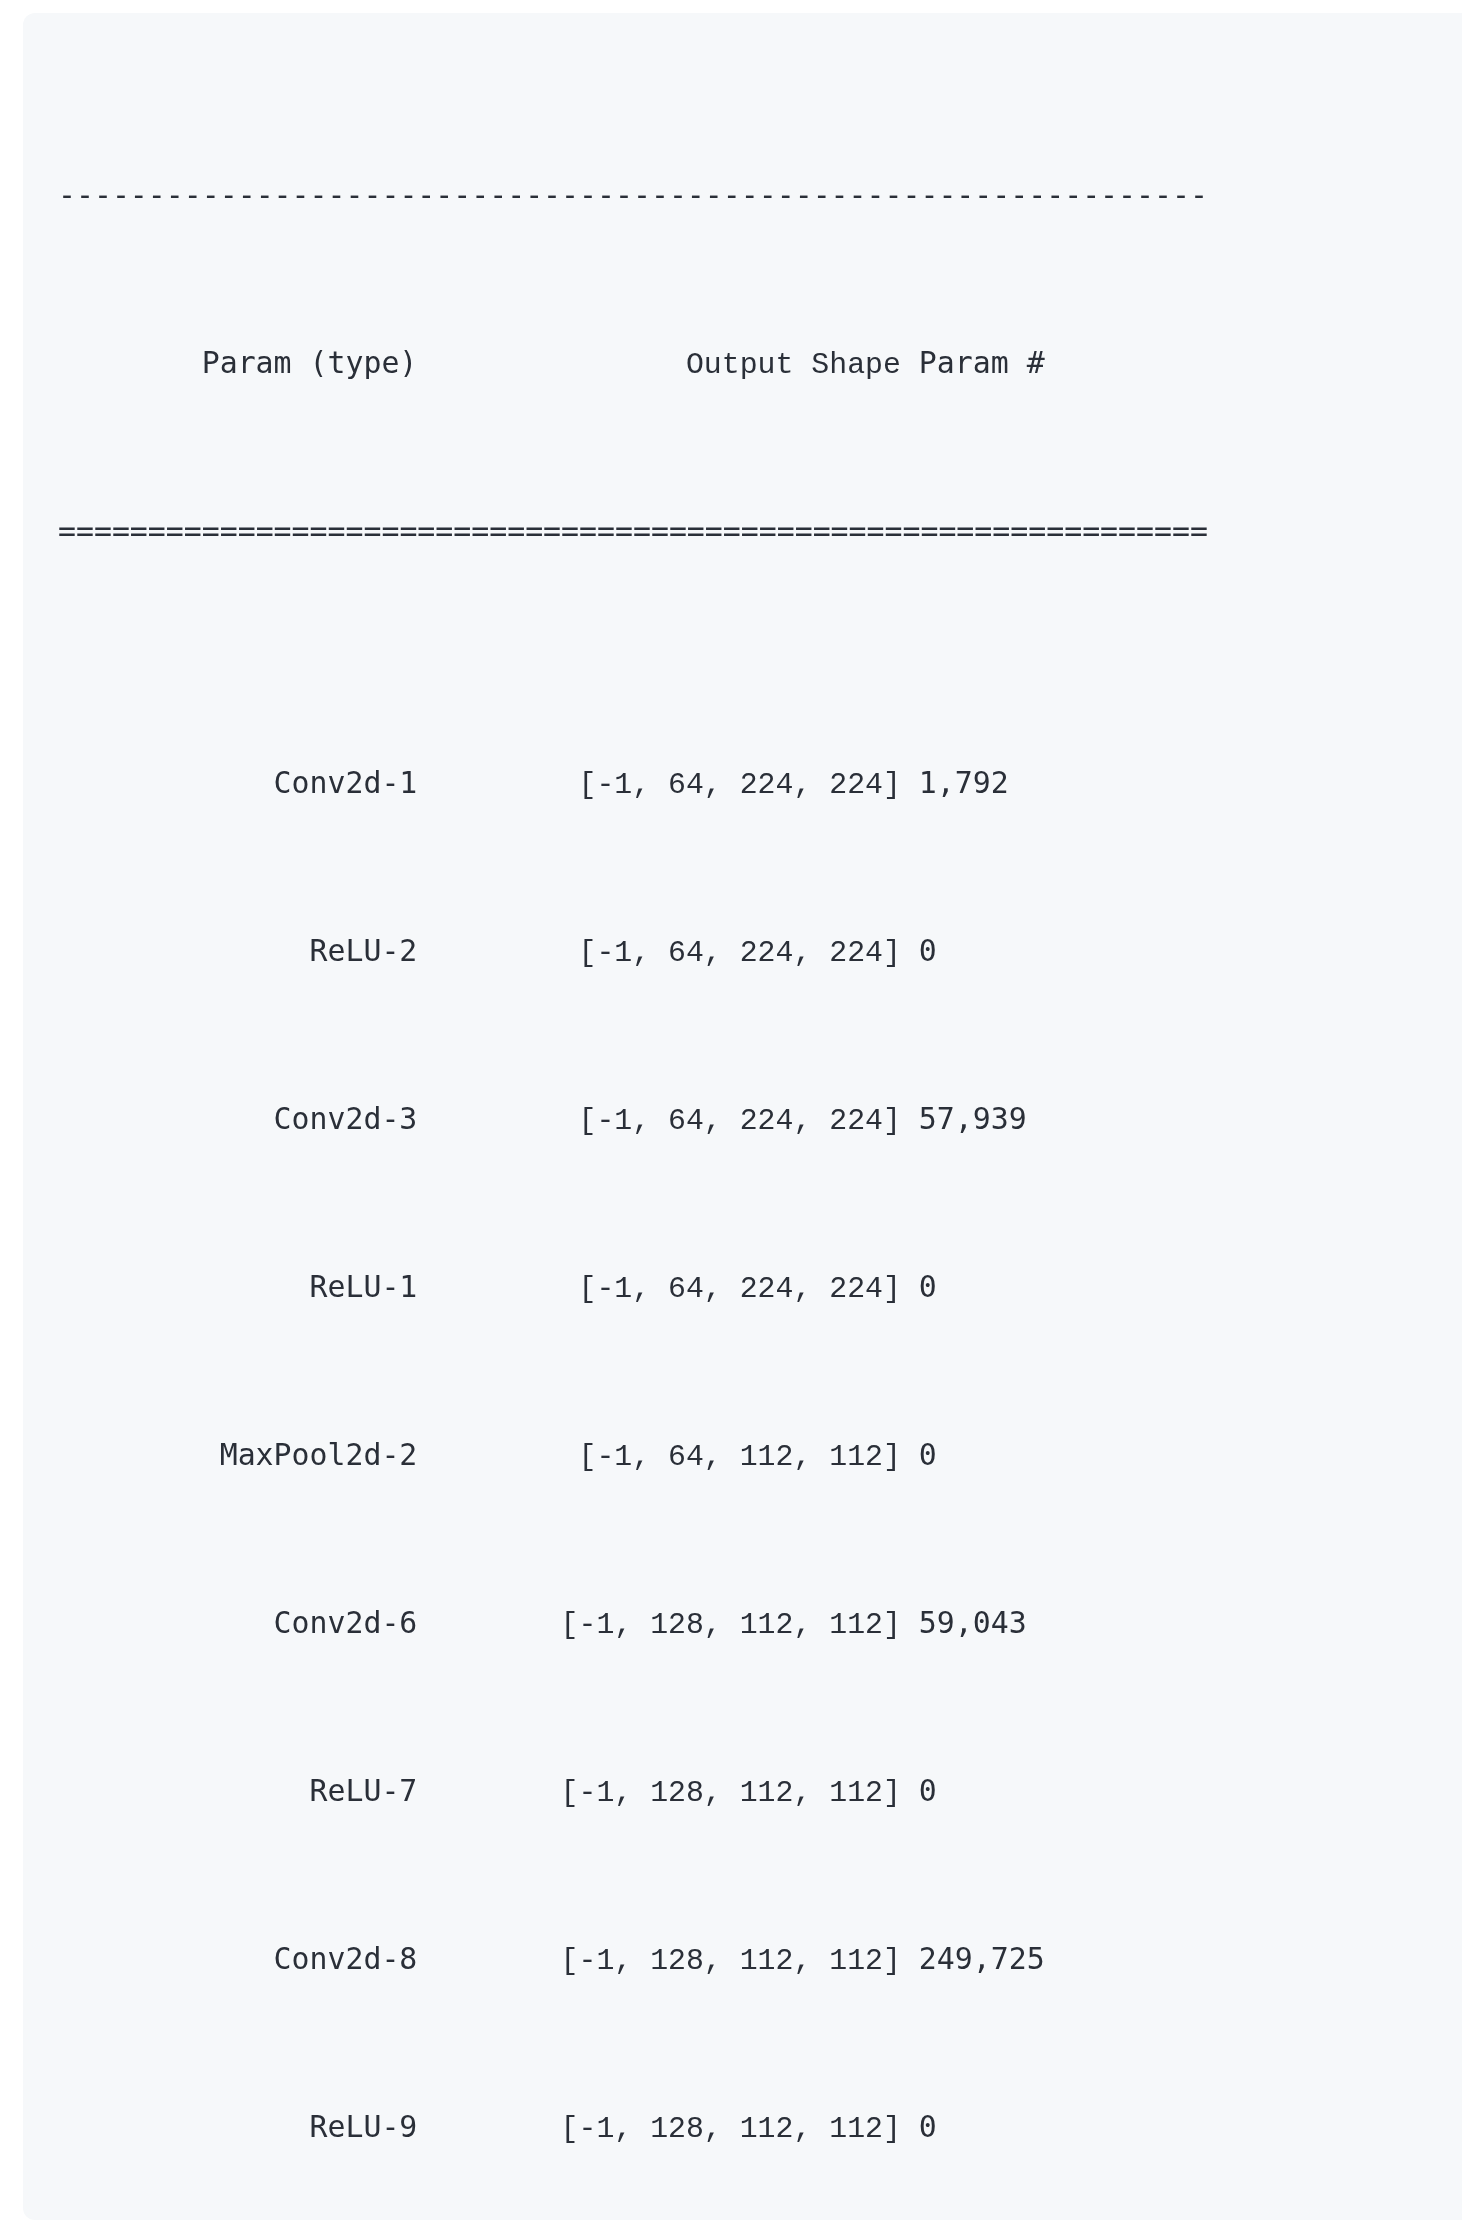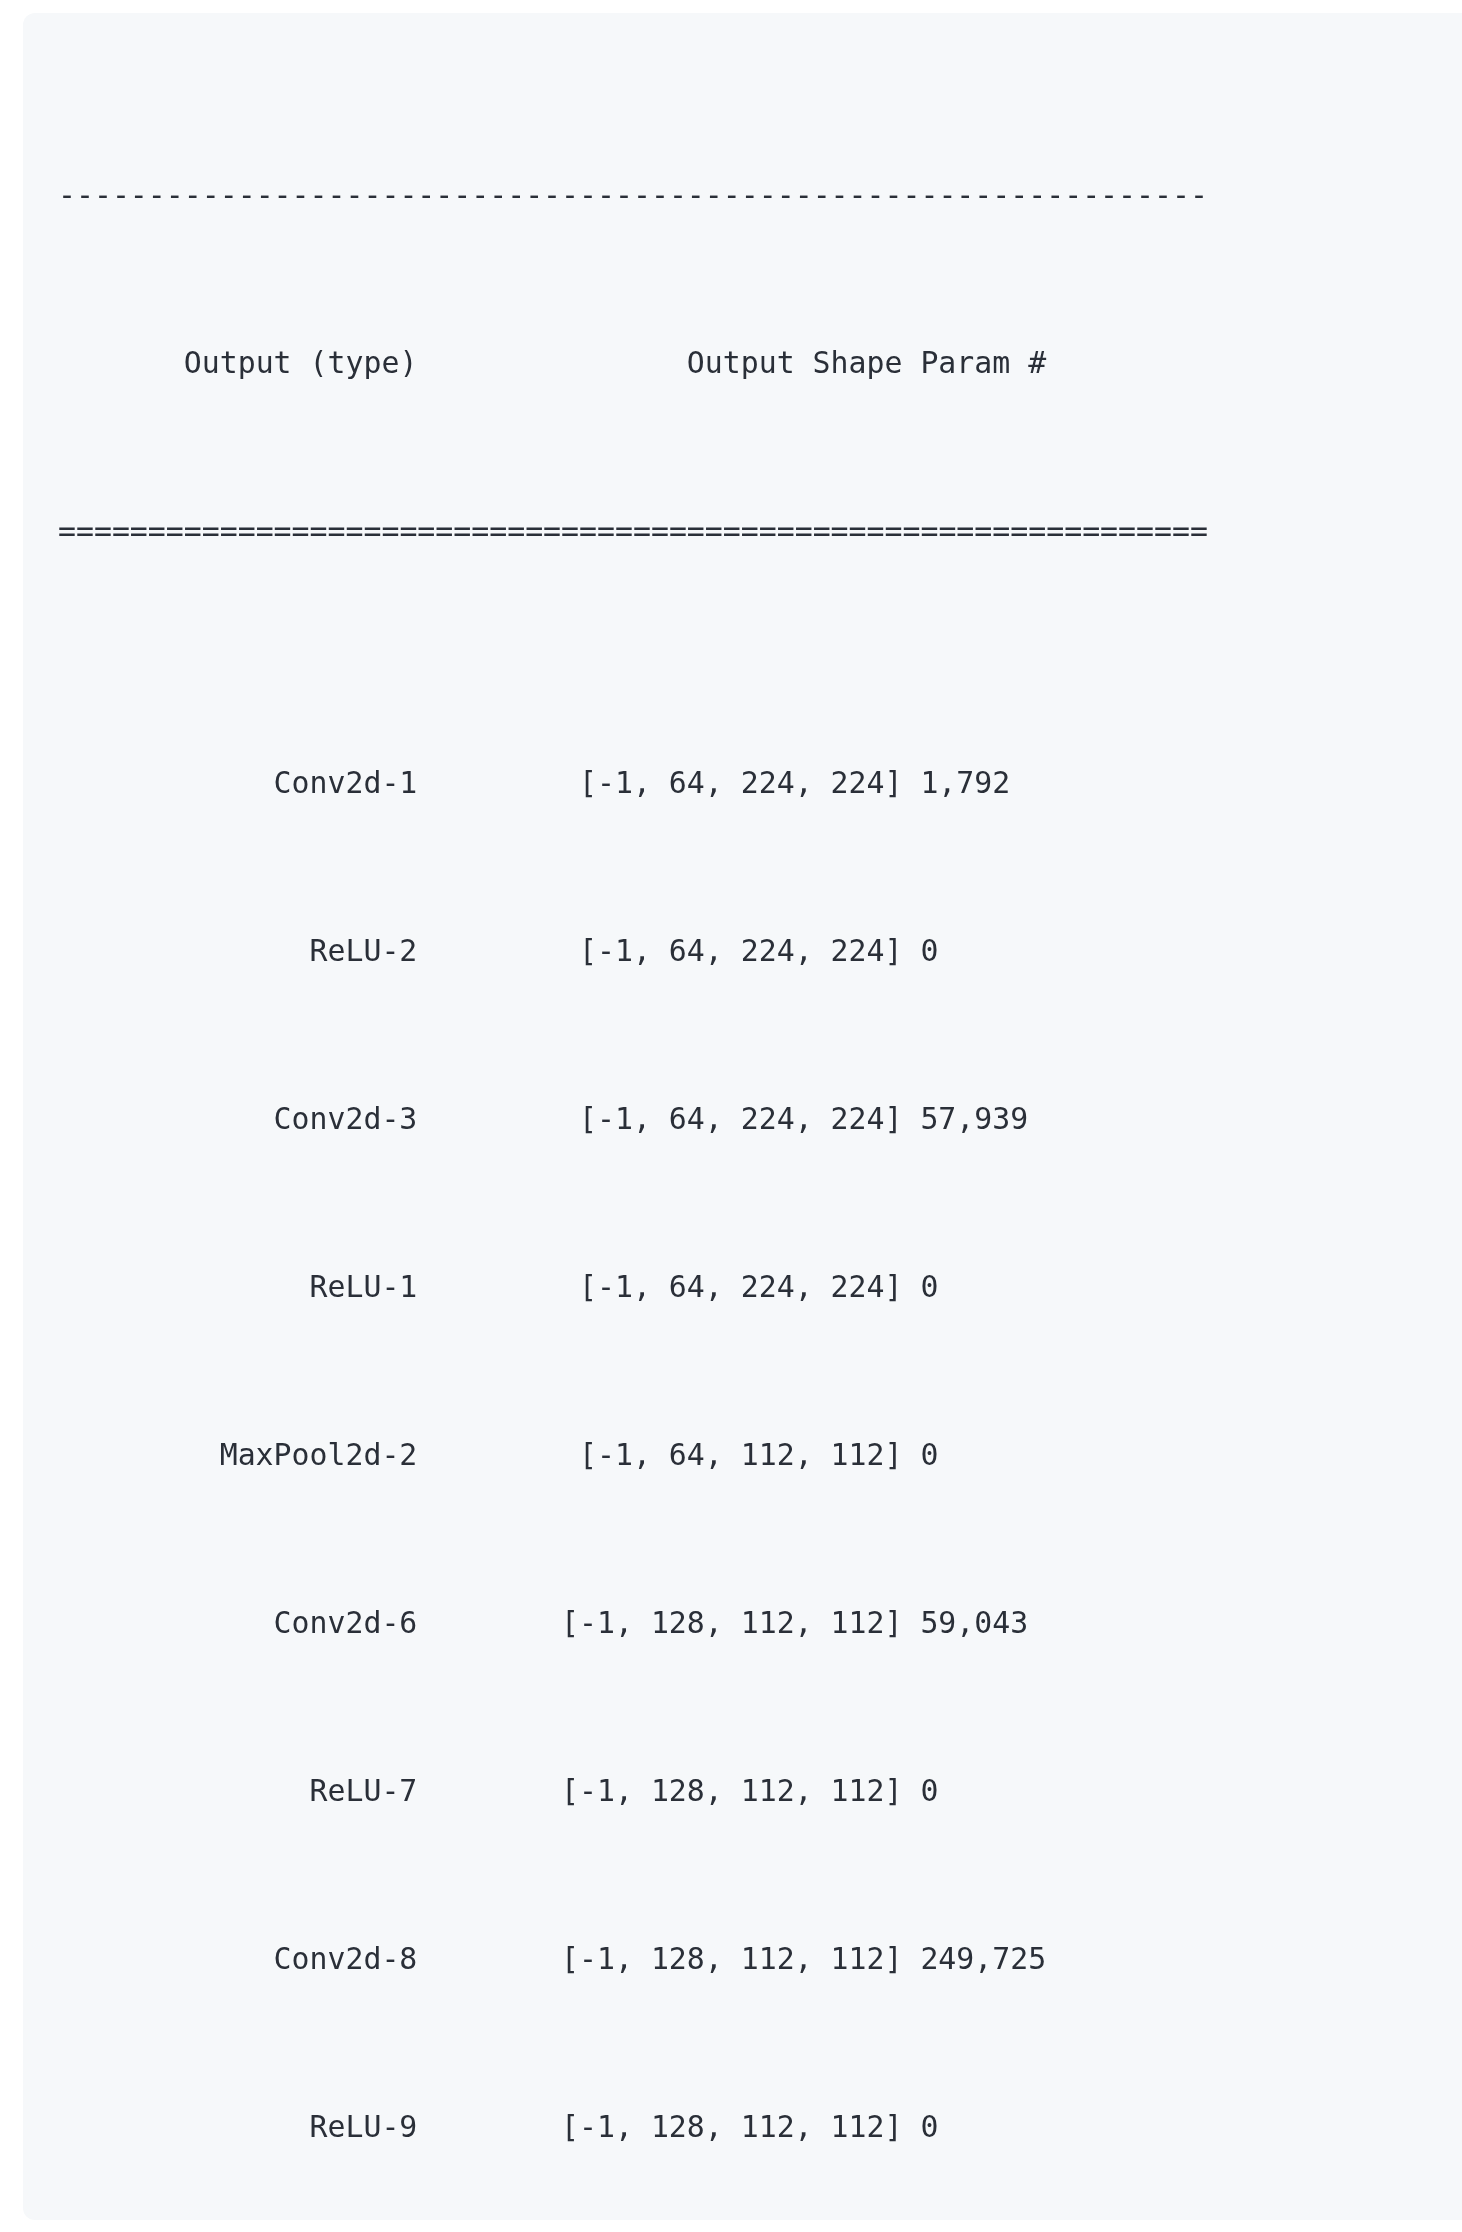--- a/index.html
+++ b/index.html
@@ -32,36 +32,37 @@
   .col-layer {
     display: inline-block;
     width: 20ch;
     text-align: right;
   }
   .col-shape {
     display: inline-block;
     width: 25ch;
     margin-left: 2ch;
     text-align: right;
+    font-family: Liberation Mono, monospace;
   }
   .col-param {
     display: inline-block;
     width: 15ch;
     margin-left: 1ch;
   }
 </style>
 </head>
 <body>
 
 <div class="output-card">
   <div class="console">
 
     <div class="line">----------------------------------------------------------------</div>
 
-    <div class="line"><span class="col-layer">Output (type)</span><span class="col-shape">Output Shape</span><span class="col-param">Param #</span></div>
+    <div class="line"><span class="col-layer">Param (type)</span><span class="col-shape">Output Shape</span><span class="col-param">Param #</span></div>
 
     <div class="line">================================================================</div>
 
     <div>
   <div class="line"><span class="col-layer">Conv2d-1</span><span class="col-shape">[-1, 64, 224, 224]</span><span class="col-param">1,792</span></div>
 
   <div class="line"><span class="col-layer">ReLU-2</span><span class="col-shape">[-1, 64, 224, 224]</span><span class="col-param">0</span></div>
 
   <div class="line"><span class="col-layer">Conv2d-3</span><span class="col-shape">[-1, 64, 224, 224]</span><span class="col-param">57,939</span></div>
 

